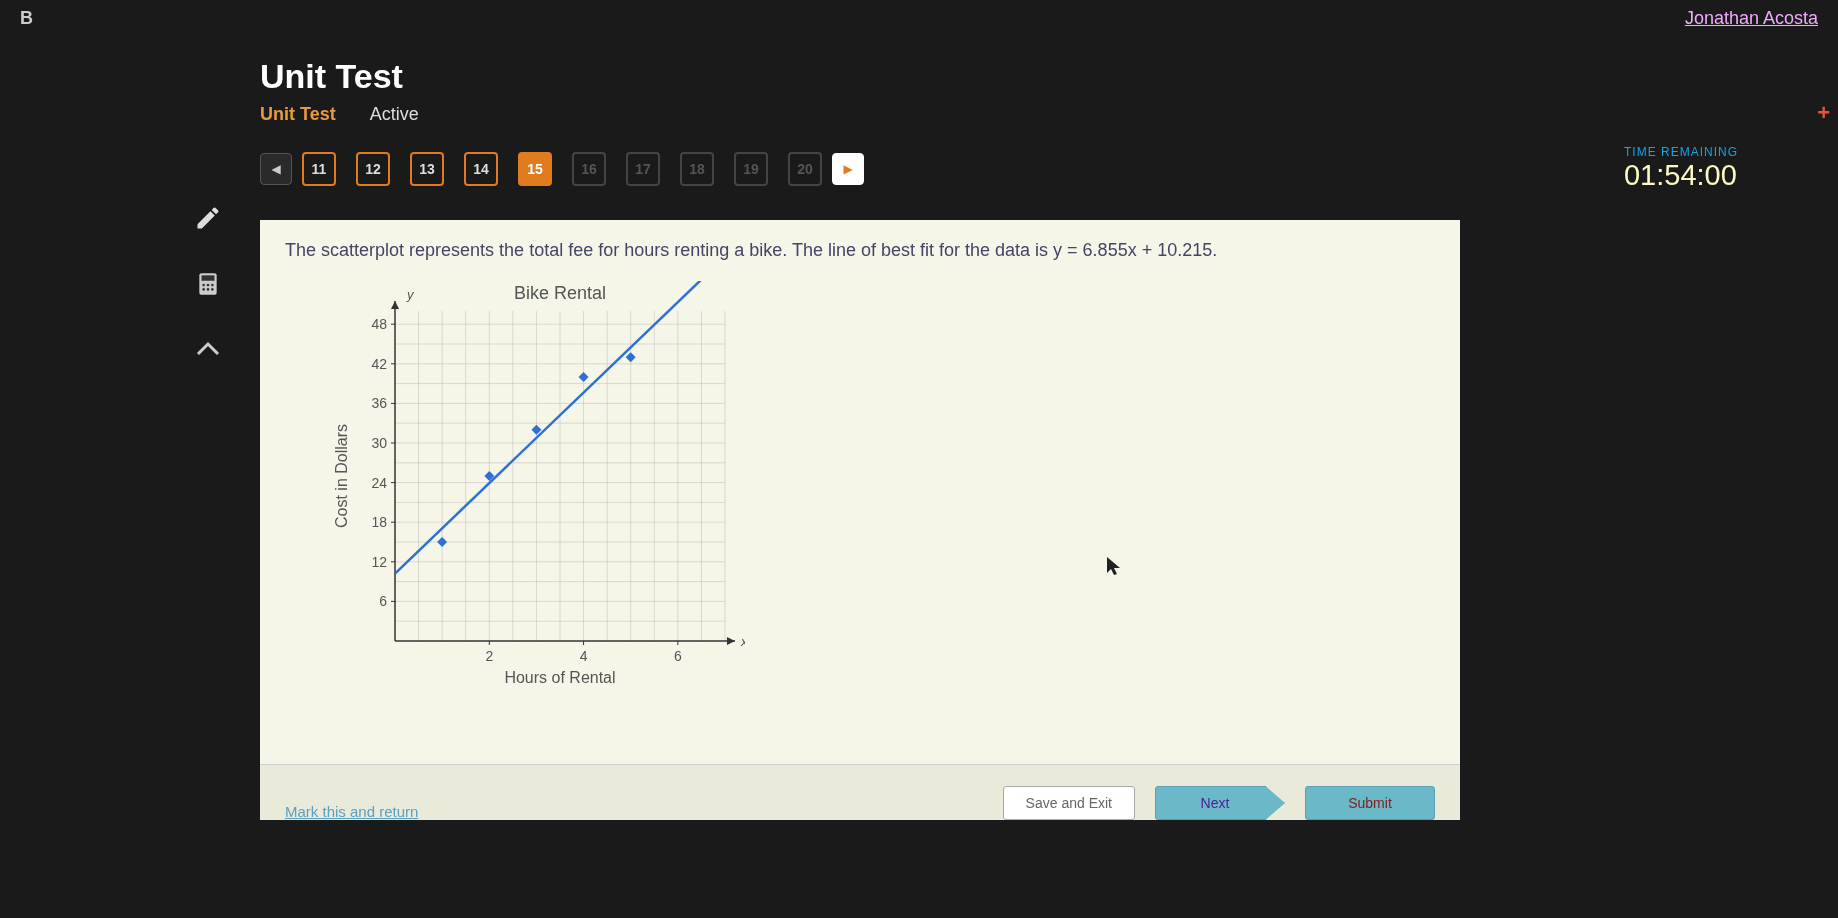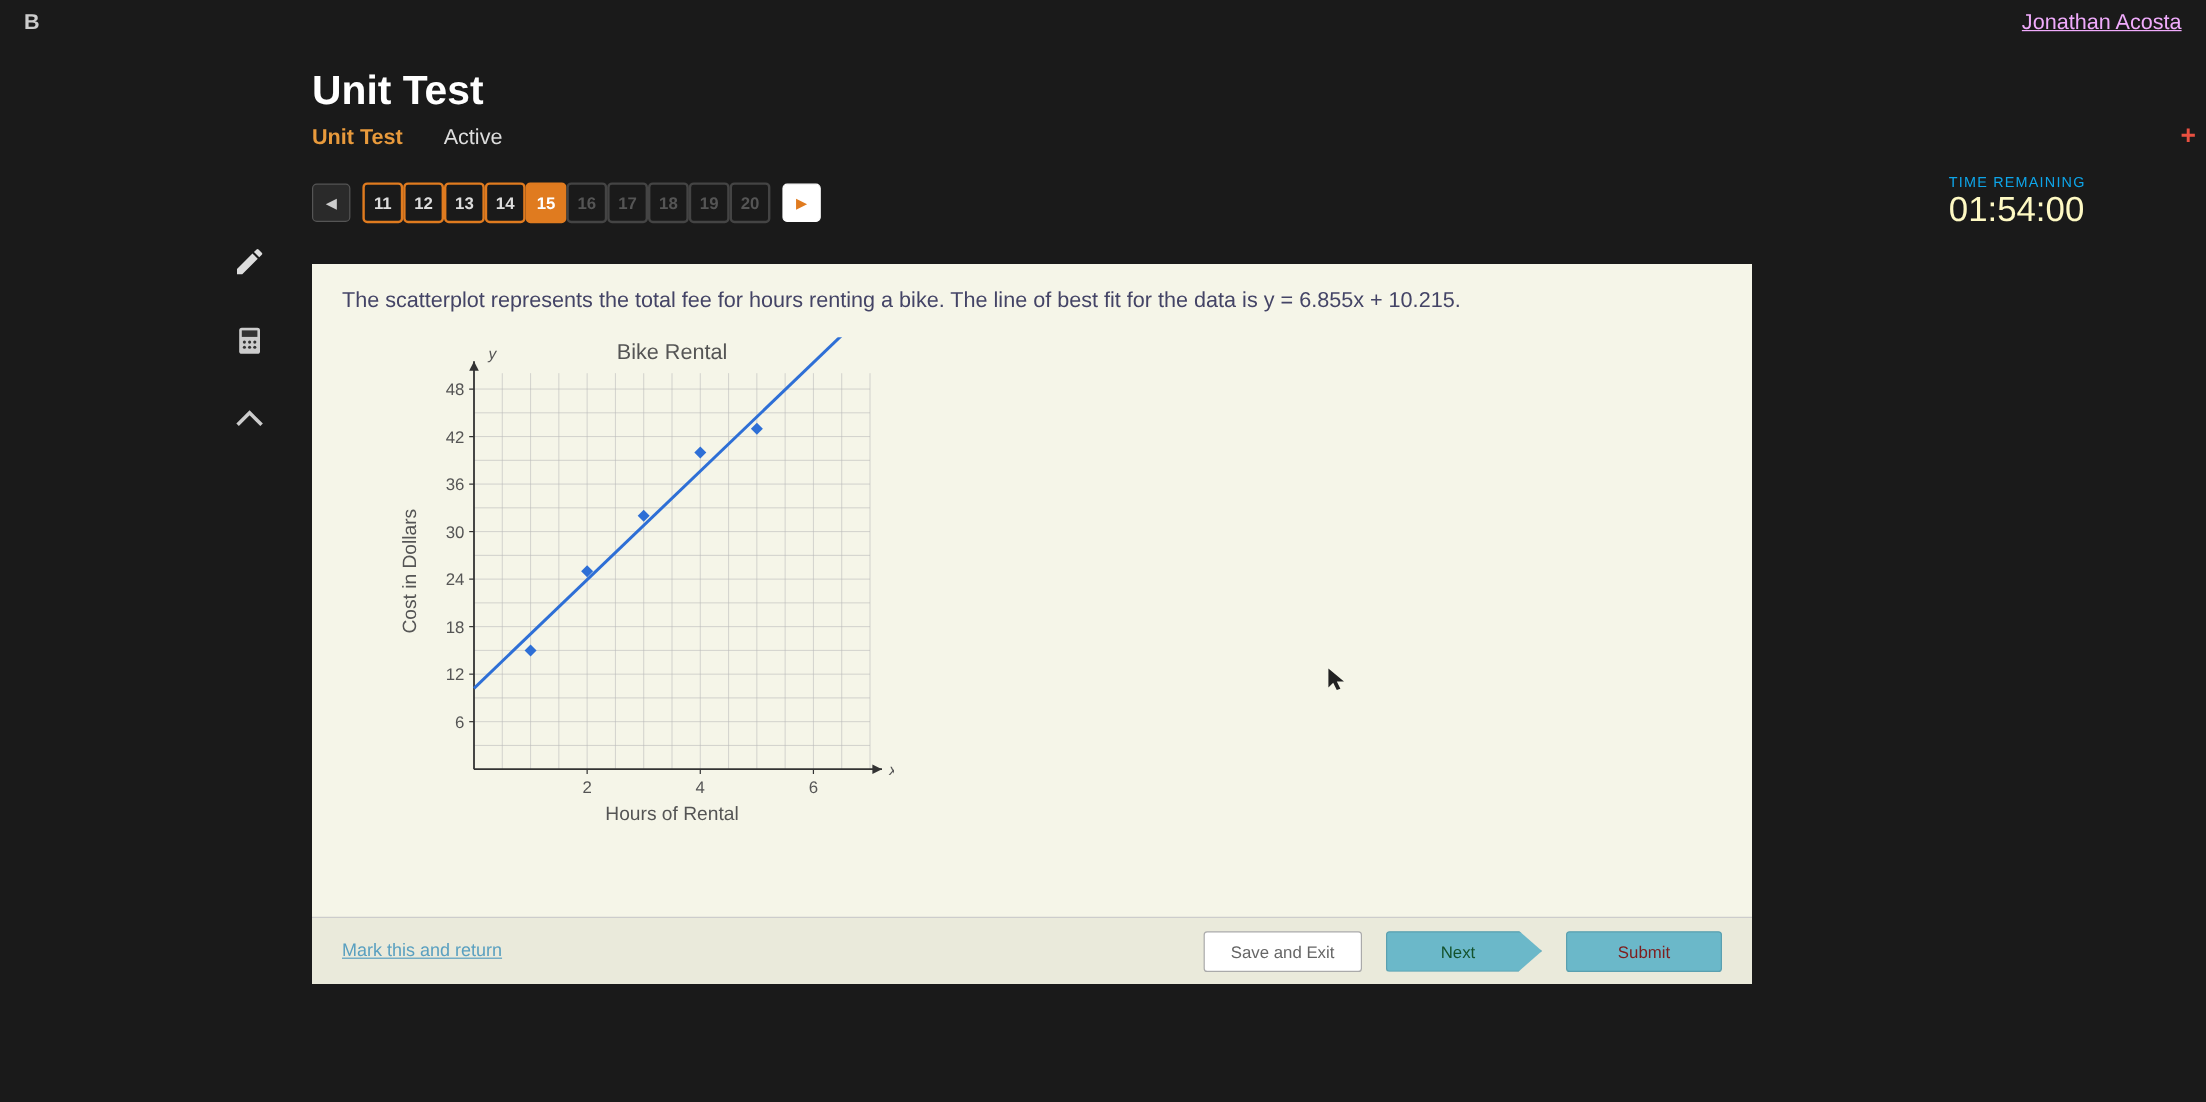--- a/index.html
+++ b/index.html
@@ -115,21 +115,21 @@
     height: 420px;
     margin-left: 40px;
   }
   .bottom-bar {
     position: absolute;
     bottom: 0; left: 0; right: 0;
     height: 56px;
     background: #eaeadb;
     border-top: 1px solid #ccc;
     display: flex;
-    align-items: center;
+    align-items: flex-end;
     padding: 0 25px;
     gap: 20px;
   }
   .mark-return {
     color: #5aa0c0;
     text-decoration: underline;
     cursor: pointer;
     font-size: 15px;
   }
   .spacer { flex: 1; }
@@ -138,21 +138,21 @@
     padding: 0 22px;
     border-radius: 3px;
     font-size: 14px;
     display: flex; align-items: center; justify-content: center;
     cursor: pointer;
     border: 1px solid #aaa;
   }
   .btn-save { background: #fff; color: #666; }
   .btn-next {
     background: #6bb8c9;
-    color: #14532d;
+    color: #4c1d95;
     border-color: #5aa0b0;
     position: relative;
     padding-right: 32px;
     clip-path: polygon(0 0, 85% 0, 100% 50%, 85% 100%, 0 100%);
     width: 130px;
   }
   .btn-submit { background: #6bb8c9; color: #7f1d1d; border-color: #5aa0b0; width: 130px; }
   .plus-icon {
     position: absolute;
     right: 8px;
@@ -208,21 +208,21 @@
 <div class="main-wrap">
   <div class="content-col">
     <div class="page-title">Unit Test</div>
     <div class="breadcrumb">
       <span class="crumb-main">Unit Test</span>
       <span class="crumb-sub">Active</span>
     </div>
 
     <div class="nav-row">
       <div class="nav-arrow">◀</div>
-      <div id="qnav" style="display:flex;gap:0;">
+      <div id="qnav" style="display:flex;gap:20px;">
           <div class="q-box">11</div>
           <div class="q-box">12</div>
           <div class="q-box">13</div>
           <div class="q-box">14</div>
           <div class="q-box active">15</div>
           <div class="q-box dim">16</div>
           <div class="q-box dim">17</div>
           <div class="q-box dim">18</div>
           <div class="q-box dim">19</div>
           <div class="q-box dim">20</div>

